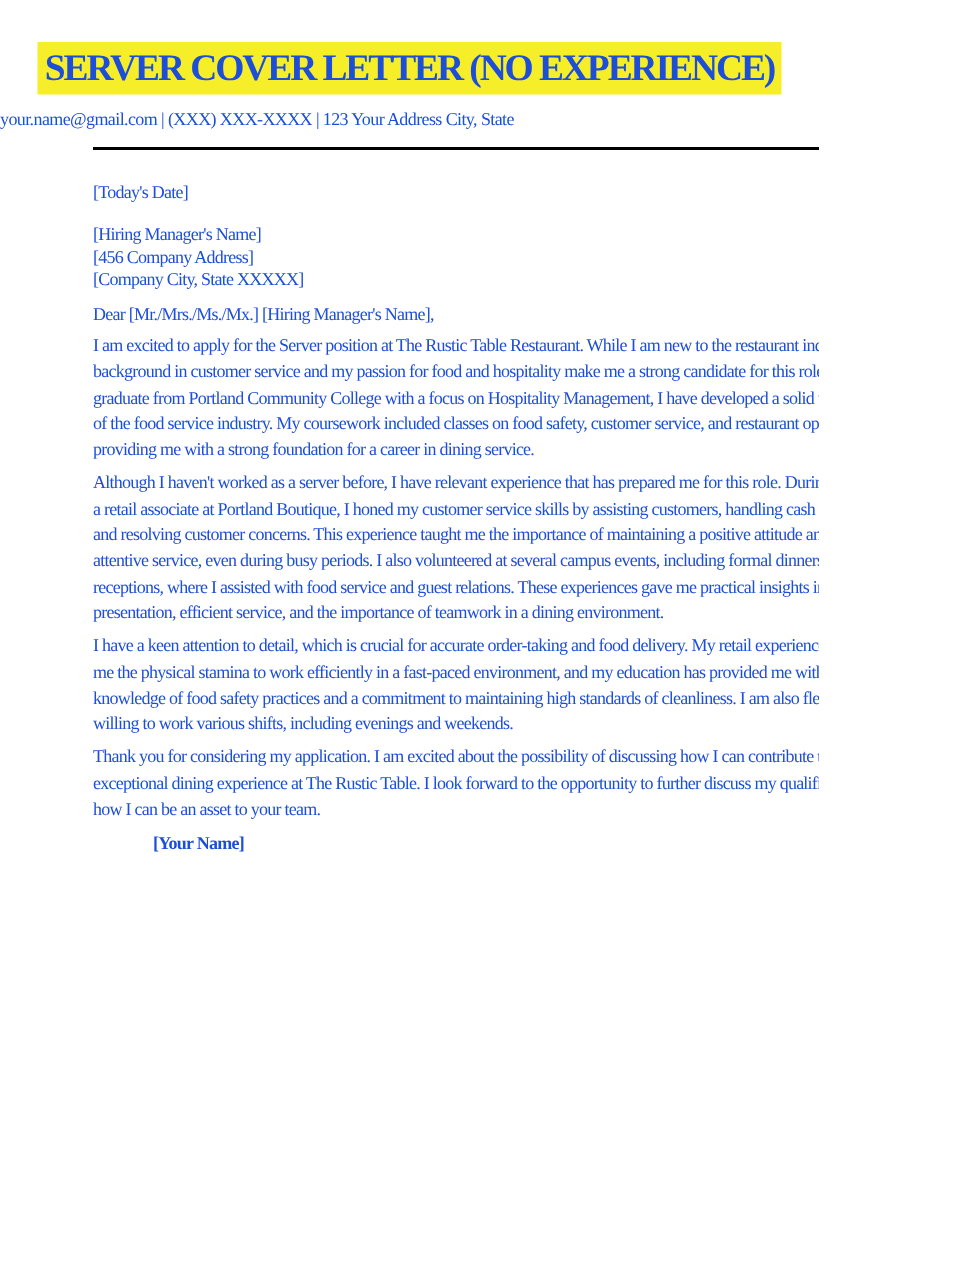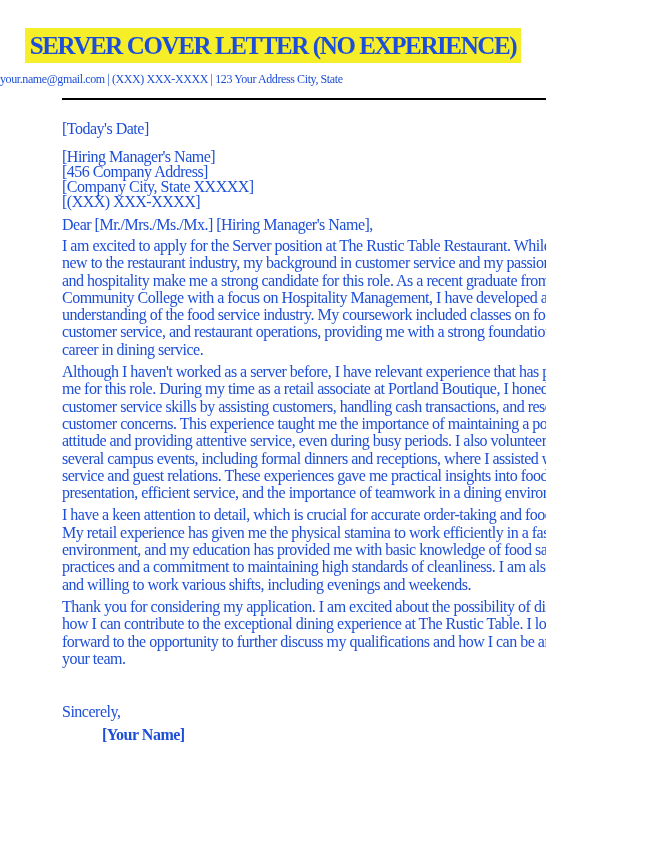--- a/index.html
+++ b/index.html
@@ -38,21 +38,21 @@
   }
   .rule {
     border: none;
     border-top: 2px solid #000000;
     width: 530px;
     margin: 11px 0 0 62px;
   }
   .letter {
     margin-left: 62px;
     width: 545px;
-    font-size: 16px;
+    font-size: 12px;
     letter-spacing: -0.5px;
   }
   .date-line {
     margin-top: 21px;
     line-height: 15px;
   }
   .recipient-block {
     margin-top: 13px;
   }
   .recipient-line {
@@ -91,28 +91,26 @@
   </header>
 
   <main class="letter">
 
     <div class="date-line">[Today's Date]</div>
 
     <div class="recipient-block">
       <div class="recipient-line">[Hiring Manager's Name]</div>
       <div class="recipient-line">[456 Company Address]</div>
       <div class="recipient-line">[Company City, State XXXXX]</div>
-      <div class="recipient-line">[(XXX) XXX-XXXX]</div>
     </div>
 
     <div class="salutation">Dear [Mr./Mrs./Ms./Mx.] [Hiring Manager's Name],</div>
 
     <p class="para">I am excited to apply for the Server position at The Rustic Table Restaurant. While I am new to the restaurant industry, my background in customer service and my passion for food and hospitality make me a strong candidate for this role. As a recent graduate from Portland Community College with a focus on Hospitality Management, I have developed a solid understanding of the food service industry. My coursework included classes on food safety, customer service, and restaurant operations, providing me with a strong foundation for a career in dining service.</p>
     <p class="para">Although I haven't worked as a server before, I have relevant experience that has prepared me for this role. During my time as a retail associate at Portland Boutique, I honed my customer service skills by assisting customers, handling cash transactions, and resolving customer concerns. This experience taught me the importance of maintaining a positive attitude and providing attentive service, even during busy periods. I also volunteered at several campus events, including formal dinners and receptions, where I assisted with food service and guest relations. These experiences gave me practical insights into food presentation, efficient service, and the importance of teamwork in a dining environment.</p>
     <p class="para">I have a keen attention to detail, which is crucial for accurate order-taking and food delivery. My retail experience has given me the physical stamina to work efficiently in a fast-paced environment, and my education has provided me with basic knowledge of food safety practices and a commitment to maintaining high standards of cleanliness. I am also flexible and willing to work various shifts, including evenings and weekends.</p>
     <p class="para">Thank you for considering my application. I am excited about the possibility of discussing how I can contribute to the exceptional dining experience at The Rustic Table. I look forward to the opportunity to further discuss my qualifications and how I can be an asset to your team.</p>
 
-    <div class="closing">Sincerely,</div>
 
     <div class="signature">[Your Name]</div>
 
   </main>
 </div>
 
 </body></html>

